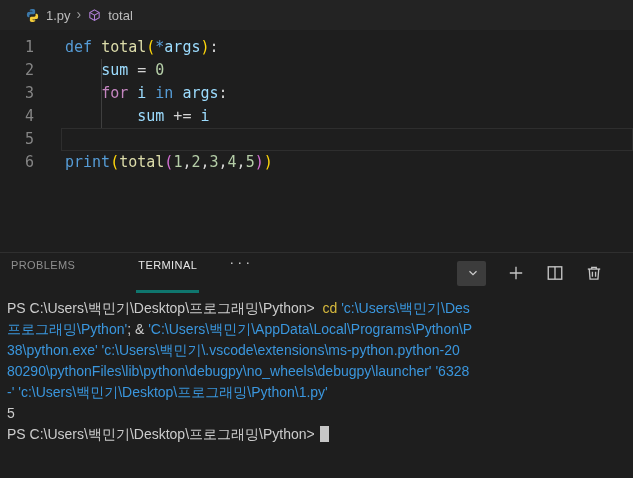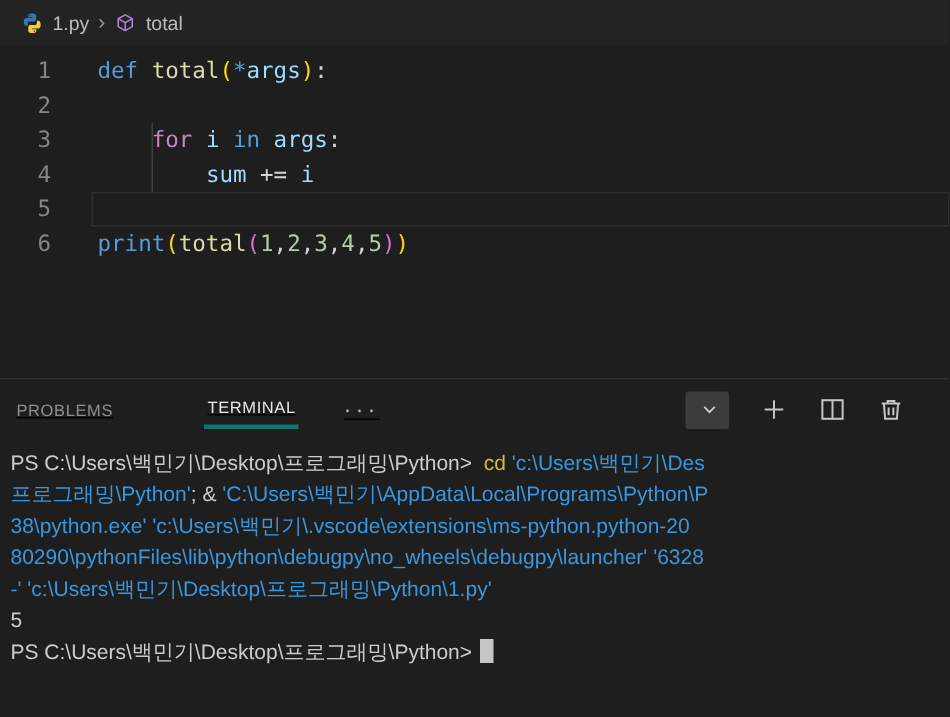--- a/index.html
+++ b/index.html
@@ -4,21 +4,21 @@
 <style>
   * { box-sizing: border-box; }
   html,body { margin:0; padding:0; background:#1e1e1e; }
   .window {
     position:relative; width:633px; height:478px; overflow:hidden;
     background:#1e1e1e; font-family:"Liberation Sans", sans-serif;
   }
   
   .breadcrumbs {
     height:30px; display:flex; align-items:center; gap:6px;
-    padding-left:14px; background:#232323; font-size:13px; color:#bcbcbc;
+    padding-left:25px; background:#232323; font-size:13px; color:#bcbcbc;
   }
   .breadcrumbs .crumb { cursor:pointer; }
   .bc-sep { color:#9d9d9d; font-size:14px; line-height:1; transform:translateY(-1px); }
   .bc-icon { display:inline-flex; width:15px; height:15px; }
   
   .editor {
     height:222px; padding-top:6px;
     font-family:"DejaVu Sans Mono","Liberation Mono",monospace;
     font-size:15px; line-height:23px; position:relative;
   }
@@ -29,22 +29,22 @@
   .code-row .guide {
     position:absolute; left:4ch; top:0; bottom:0;
     border-left:1px solid #3f3f3f; width:0;
   }
   .code-row .hlbox {
     position:absolute; left:61px; right:0; top:0; bottom:0;
     border:1px solid #2e2e2e; pointer-events:none;
   }
   
   .panel-header {
-    height:41px; display:flex; align-items:center;
-    border-top:1px solid #2f2f2f; padding:0 30px 0 9px; gap:0;text-decoration:underline;
+    height:41px; display:flex; 
+    border-top:1px solid #2f2f2f; padding:0 30px 0 9px; gap:0;
   }
   .ptab {
     font-size:11px; letter-spacing:.4px; color:#8f8f8f; cursor:pointer;
     padding:6px 2px 5px 2px; margin-right:26px;
   }
   .ptab.active { color:#e7e7e7; border-bottom:3px solid #0f766e;margin-left:33px; }
   .more-btn { color:#c5c5c5; font-size:15px; letter-spacing:3px; cursor:pointer; padding:0 4px; }
   .right-cluster { margin-left:auto; display:flex; align-items:center; gap:21px; }
   .term-picker {
     display:flex; align-items:center; gap:8px; background:#3c3c3c;
@@ -83,21 +83,21 @@
       <svg viewBox="0 0 16 16" width="15" height="15" fill="none" stroke="#B180D7" stroke-width="1.1">
         <path d="M8 2l5 2.8v5.6L8 13.2 3 10.4V4.8L8 2z"></path>
         <path d="M3.2 4.9L8 7.6l4.8-2.7M8 7.6v5.4"></path>
       </svg>
     </span>
     <span class="crumb">total</span>
   </div>
 
   <div class="editor">
       <div class="code-row"><span class="lnum">1</span><span class="gap"></span><span class="codetext"><span style="color: rgb(86, 156, 214);">def</span><span style="color: rgb(212, 212, 212);"> </span><span style="color: rgb(220, 220, 170);">total</span><span style="color: rgb(255, 215, 11);">(</span><span style="color: rgb(86, 156, 214);">*</span><span style="color: rgb(156, 220, 254);">args</span><span style="color: rgb(255, 215, 11);">)</span><span style="color: rgb(212, 212, 212);">:</span></span></div>
-      <div class="code-row"><span class="lnum">2</span><span class="gap"></span></div>
+      <div class="code-row"><span class="lnum">2</span><span class="gap"></span><span class="codetext"><span class="guide"></span><span style="color: rgb(212, 212, 212);">    </span><span style="color: rgb(156, 220, 254);">sum</span><span style="color: rgb(212, 212, 212);"> = </span><span style="color: rgb(181, 206, 168);">0</span></span></div>
       <div class="code-row"><span class="lnum">3</span><span class="gap"></span><span class="codetext"><span class="guide"></span><span style="color: rgb(212, 212, 212);">    </span><span style="color: rgb(197, 134, 192);">for</span><span style="color: rgb(212, 212, 212);"> </span><span style="color: rgb(156, 220, 254);">i</span><span style="color: rgb(212, 212, 212);"> </span><span style="color: rgb(86, 156, 214);">in</span><span style="color: rgb(212, 212, 212);"> </span><span style="color: rgb(156, 220, 254);">args</span><span style="color: rgb(212, 212, 212);">:</span></span></div>
       <div class="code-row"><span class="lnum">4</span><span class="gap"></span><span class="codetext"><span class="guide"></span><span style="color: rgb(212, 212, 212);">        </span><span style="color: rgb(156, 220, 254);">sum</span><span style="color: rgb(212, 212, 212);"> += </span><span style="color: rgb(156, 220, 254);">i</span></span></div>
       <div class="code-row"><span class="lnum">5</span><span class="gap"></span><span class="hlbox"></span></div>
       <div class="code-row"><span class="lnum">6</span><span class="gap"></span><span class="codetext"><span style="color: rgb(86, 156, 214);">print</span><span style="color: rgb(255, 215, 11);">(</span><span style="color: rgb(220, 220, 170);">total</span><span style="color: rgb(214, 112, 214);">(</span><span style="color: rgb(181, 206, 168);">1</span><span style="color: rgb(212, 212, 212);">,</span><span style="color: rgb(181, 206, 168);">2</span><span style="color: rgb(212, 212, 212);">,</span><span style="color: rgb(181, 206, 168);">3</span><span style="color: rgb(212, 212, 212);">,</span><span style="color: rgb(181, 206, 168);">4</span><span style="color: rgb(212, 212, 212);">,</span><span style="color: rgb(181, 206, 168);">5</span><span style="color: rgb(214, 112, 214);">)</span><span style="color: rgb(255, 215, 11);">)</span></span></div>
     </div>
 
   <div class="panel-header">
     <span class="ptab">PROBLEMS</span>
     <span class="ptab active">TERMINAL</span>
     <span class="more-btn">···</span>

